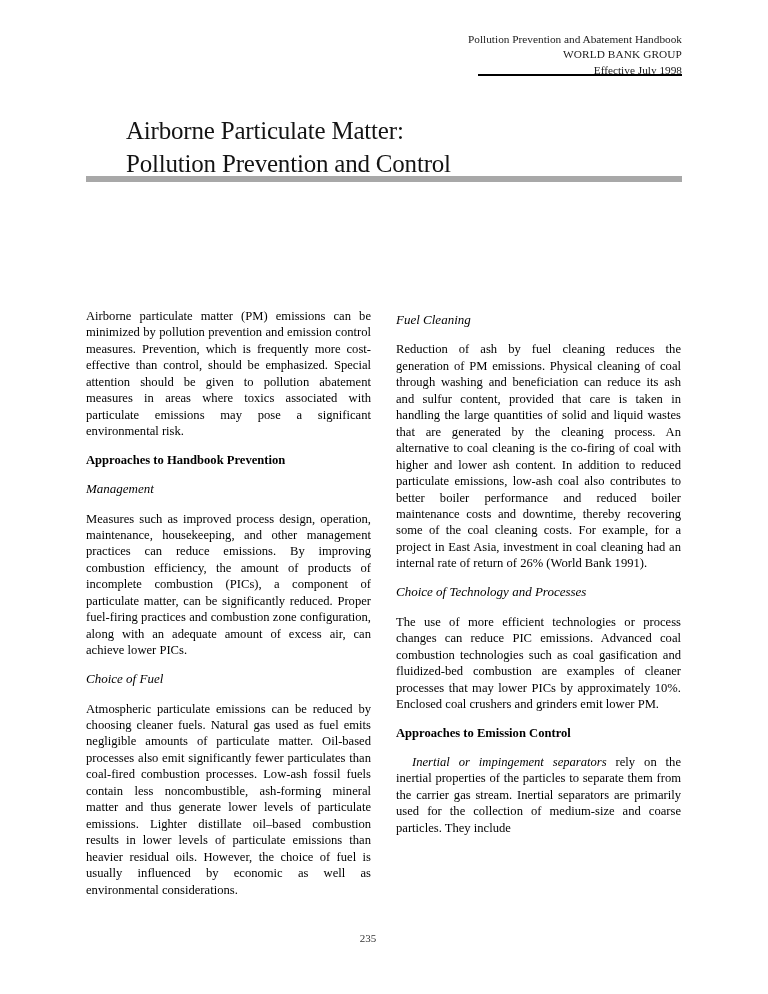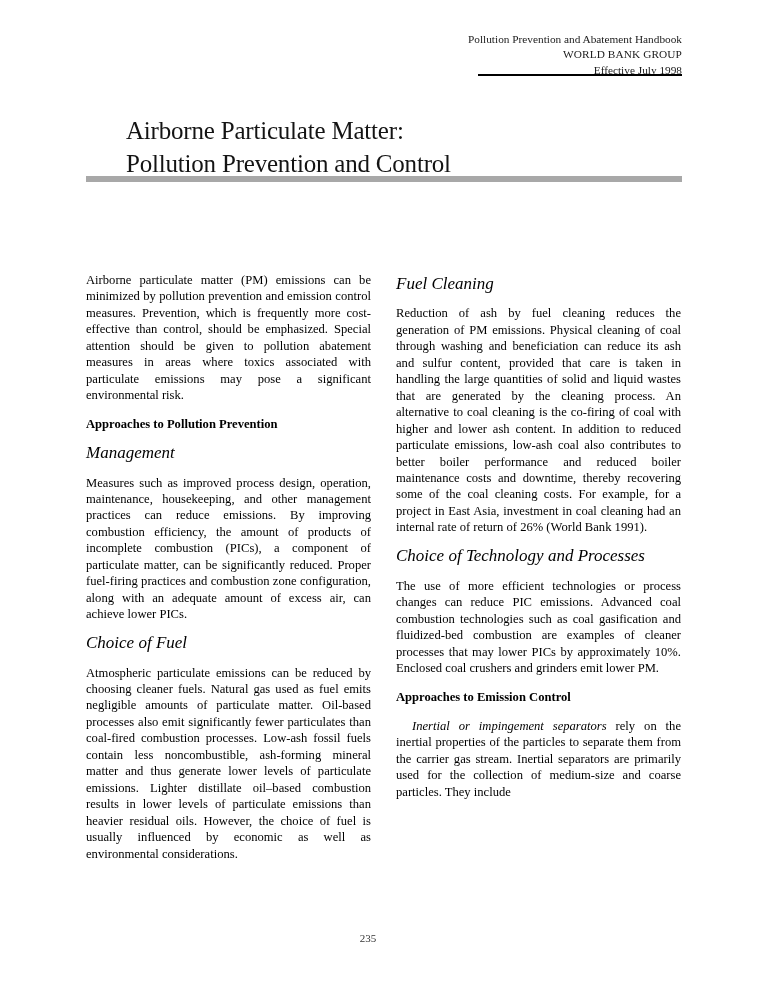--- a/index.html
+++ b/index.html
@@ -80,20 +80,21 @@
     flex-direction: row;
     gap: 25px;
   }
   .col {
     width: 285px;
     font-size: 12.6px;
     line-height: 16.45px;
     text-align: justify;
     -webkit-hyphens: none;
     hyphens: none;
+    margin-top: 36px;
   }
   .col p {
     margin: 0 0 12.5px 0;
     text-align: justify;
     text-justify: inter-word;
   }
   .col p.tight { margin-bottom: 0; }
   .col p.run-on {
     margin-top: 0;
     margin-bottom: 12.5px;
@@ -101,21 +102,21 @@
   }
   .col h2 {
     margin: 4px 0 12.5px 0;
     font-size: 12.6px;
     line-height: 16.45px;
     font-weight: bold;
     text-align: left;
   }
   .col h3 {
     margin: 4px 0 13px 0;
-    font-size: 17px;
+    font-size: 13px;
     line-height: 16.45px;
     font-weight: normal;
     font-style: italic;
     text-align: left;
   }
   .col .sp-before { margin-top: 12px; }
   .col em { font-style: italic; }
 
   
   .col p:last-child { text-align: justify; }
@@ -148,21 +149,21 @@
     <span class="tline">Airborne Particulate Matter:</span>
     <span class="tline">Pollution Prevention and Control</span>
   </h1>
   <div class="title-rule"></div>
 
   <div class="columns">
 
     <div class="col">
       <p>Airborne particulate matter (PM) emissions can be minimized by pollution prevention and emission control measures. Prevention, which is frequently more cost-effective than control, should be emphasized. Special attention should be given to pollution abatement measures in areas where toxics associated with particulate emissions may pose a significant environmental risk.</p>
 
-      <h2>Approaches to Pollution Prevention</h2>
+      <h2>Approaches to Handbook Prevention</h2>
 
       <h3>Management</h3>
 
       <p>Measures such as improved process design, operation, maintenance, housekeeping, and other management practices can reduce emissions. By improving combustion efficiency, the amount of products of incomplete combustion (PICs), a component of particulate matter, can be significantly reduced. Proper fuel-firing practices and combustion zone configuration, along with an adequate amount of excess air, can achieve lower PICs.</p>
 
       <h3 class="sp-before">Choice of Fuel</h3>
 
       <p>Atmospheric particulate emissions can be reduced by choosing cleaner fuels. Natural gas used as fuel emits negligible amounts of particulate matter. Oil-based processes also emit significantly fewer particulates than coal-fired combustion processes. Low-ash fossil fuels contain less noncombustible, ash-forming mineral matter and thus generate lower levels of particulate emissions. Lighter distillate oil–based combustion results in lower levels of particulate emissions than heavier residual oils. However, the choice of fuel is usually influenced by economic as well as environmental considerations.</p>
     </div>
 

